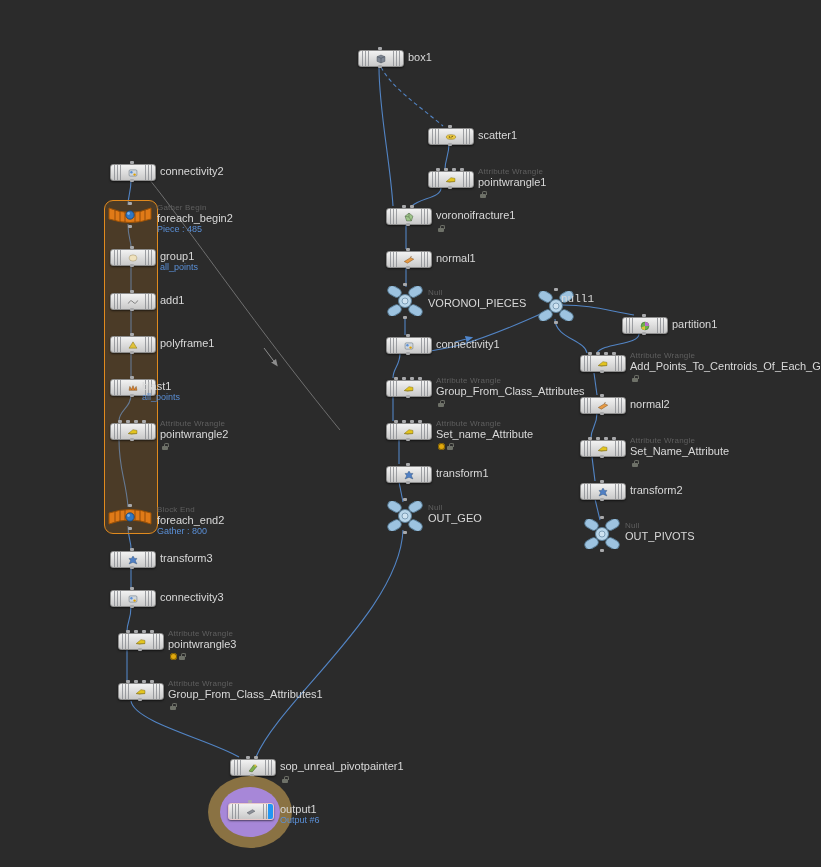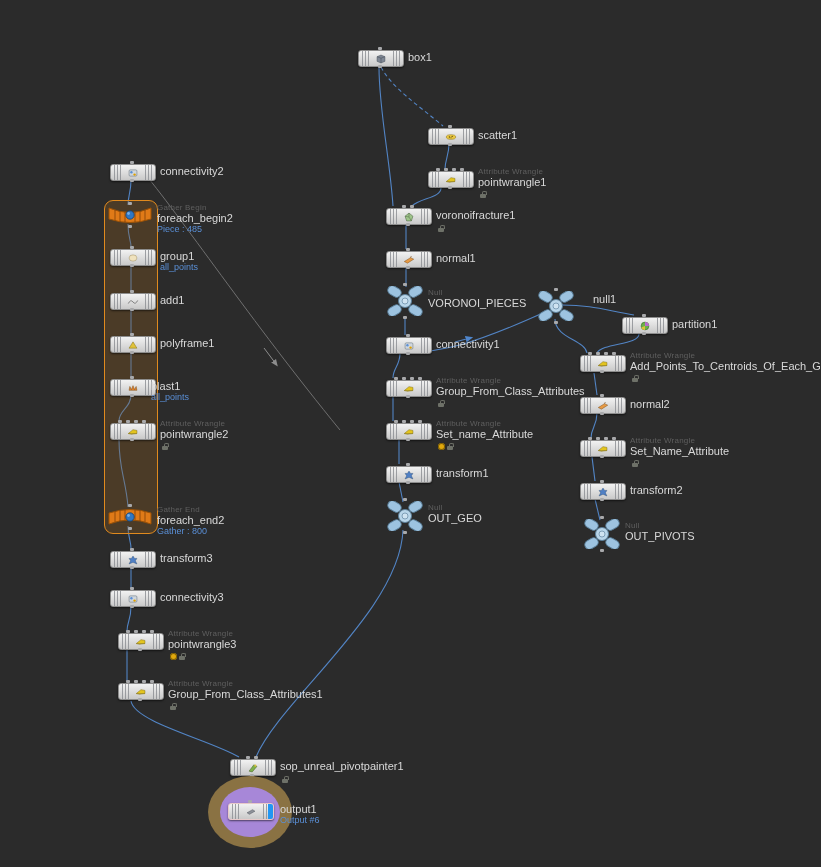--- a/index.html
+++ b/index.html
@@ -428,21 +428,21 @@
               <rect x="0.5" y="1" width="14" height="9" rx="4.5" transform="rotate(30 7.5 5.5)"></rect>
               <rect x="21.5" y="1" width="14" height="9" rx="4.5" transform="rotate(-30 28.5 5.5)"></rect>
               <rect x="0.5" y="20" width="14" height="9" rx="4.5" transform="rotate(-30 7.5 24.5)"></rect>
               <rect x="21.5" y="20" width="14" height="9" rx="4.5" transform="rotate(30 28.5 24.5)"></rect>
             </g>
             <circle cx="18" cy="15" r="6.5" fill="#b9d6ea" stroke="#5a7e98" stroke-width="1"></circle>
             <circle cx="18" cy="15" r="3" fill="#cfe3f1" stroke="#6d8fa8" stroke-width=".8"></circle>
           </svg></div>
         <div class="conn" style="left: 16px; top: -3px;"></div>
         <div class="conn out" style="left: 16px; top: 30px;"></div>
-        <div class="lbl" style="left: 55px; top: 2px;">
+        <div class="lbl" style="left: 23px; top: 2px; font-family: Liberation Mono, monospace;">
           <div class="lname">null1</div>
         </div>
       </div>
       <div class="node" style="left: 622px; top: 317px;">
         <div class="nbody">
           <div class="stripes">
             <i style="left: 3px;"></i>
             <i style="left: 6px;"></i>
             <i style="left: 9px;"></i>
             <i style="left: 34px;"></i>
@@ -693,21 +693,21 @@
             <i style="left: 34px;"></i>
             <i style="left: 37px;"></i>
             <i style="left: 40px;"></i>
           </div>
           <svg viewBox="0 0 16 14" class="icon">
             <path d="M3 10 L4 5 L6 9 L8 4 L10 9 L12 5 L13 10 Z" fill="#e0822f" stroke="#7a4b14" stroke-width=".6"></path>
           </svg>
         </div>
         <div class="conn" style="left: 20px; top: -3px;"></div>
         <div class="conn out" style="left: 20px; top: 15px;"></div>
-        <div class="lbl" style="left: 41px; top: 1px;">
+        <div class="lbl" style="left: 32px; top: 1px;">
           <div class="lname">blast1</div>
           <div class="lsub">all_points</div>
         </div>
       </div>
       <div class="node" style="left: 110px; top: 423px;">
         <div class="nbody">
           <div class="stripes">
             <i style="left: 3px;"></i>
             <i style="left: 6px;"></i>
             <i style="left: 9px;"></i>
@@ -746,21 +746,21 @@
               <line x1="28" y1="2" x2="28" y2="19" stroke="#7a3c06" stroke-width="1" opacity=".75"></line>
               <line x1="33" y1="2" x2="33" y2="19" stroke="#7a3c06" stroke-width="1" opacity=".75"></line>
               <line x1="38" y1="2" x2="38" y2="19" stroke="#7a3c06" stroke-width="1" opacity=".75"></line>
             </g>
             <circle cx="23" cy="10" r="4.2" fill="#2f77c4" stroke="#15406e" stroke-width=".8"></circle>
             <circle cx="21.5" cy="8.5" r="1.4" fill="#89bdec" opacity=".8"></circle>
           </svg></div>
         <div class="conn" style="left: 21px; top: -3px;"></div>
         <div class="conn out" style="left: 21px; top: 20px;"></div>
         <div class="lbl" style="left: 50px; top: -2px;">
-          <div class="ltype">Gather End</div>
+          <div class="ltype">Block End</div>
           <div class="lname">foreach_end2</div>
           <div class="lsub">Gather : 800</div>
         </div>
       </div>
       <div class="node" style="left: 110px; top: 551px;">
         <div class="nbody">
           <div class="stripes">
             <i style="left: 3px;"></i>
             <i style="left: 6px;"></i>
             <i style="left: 9px;"></i>

